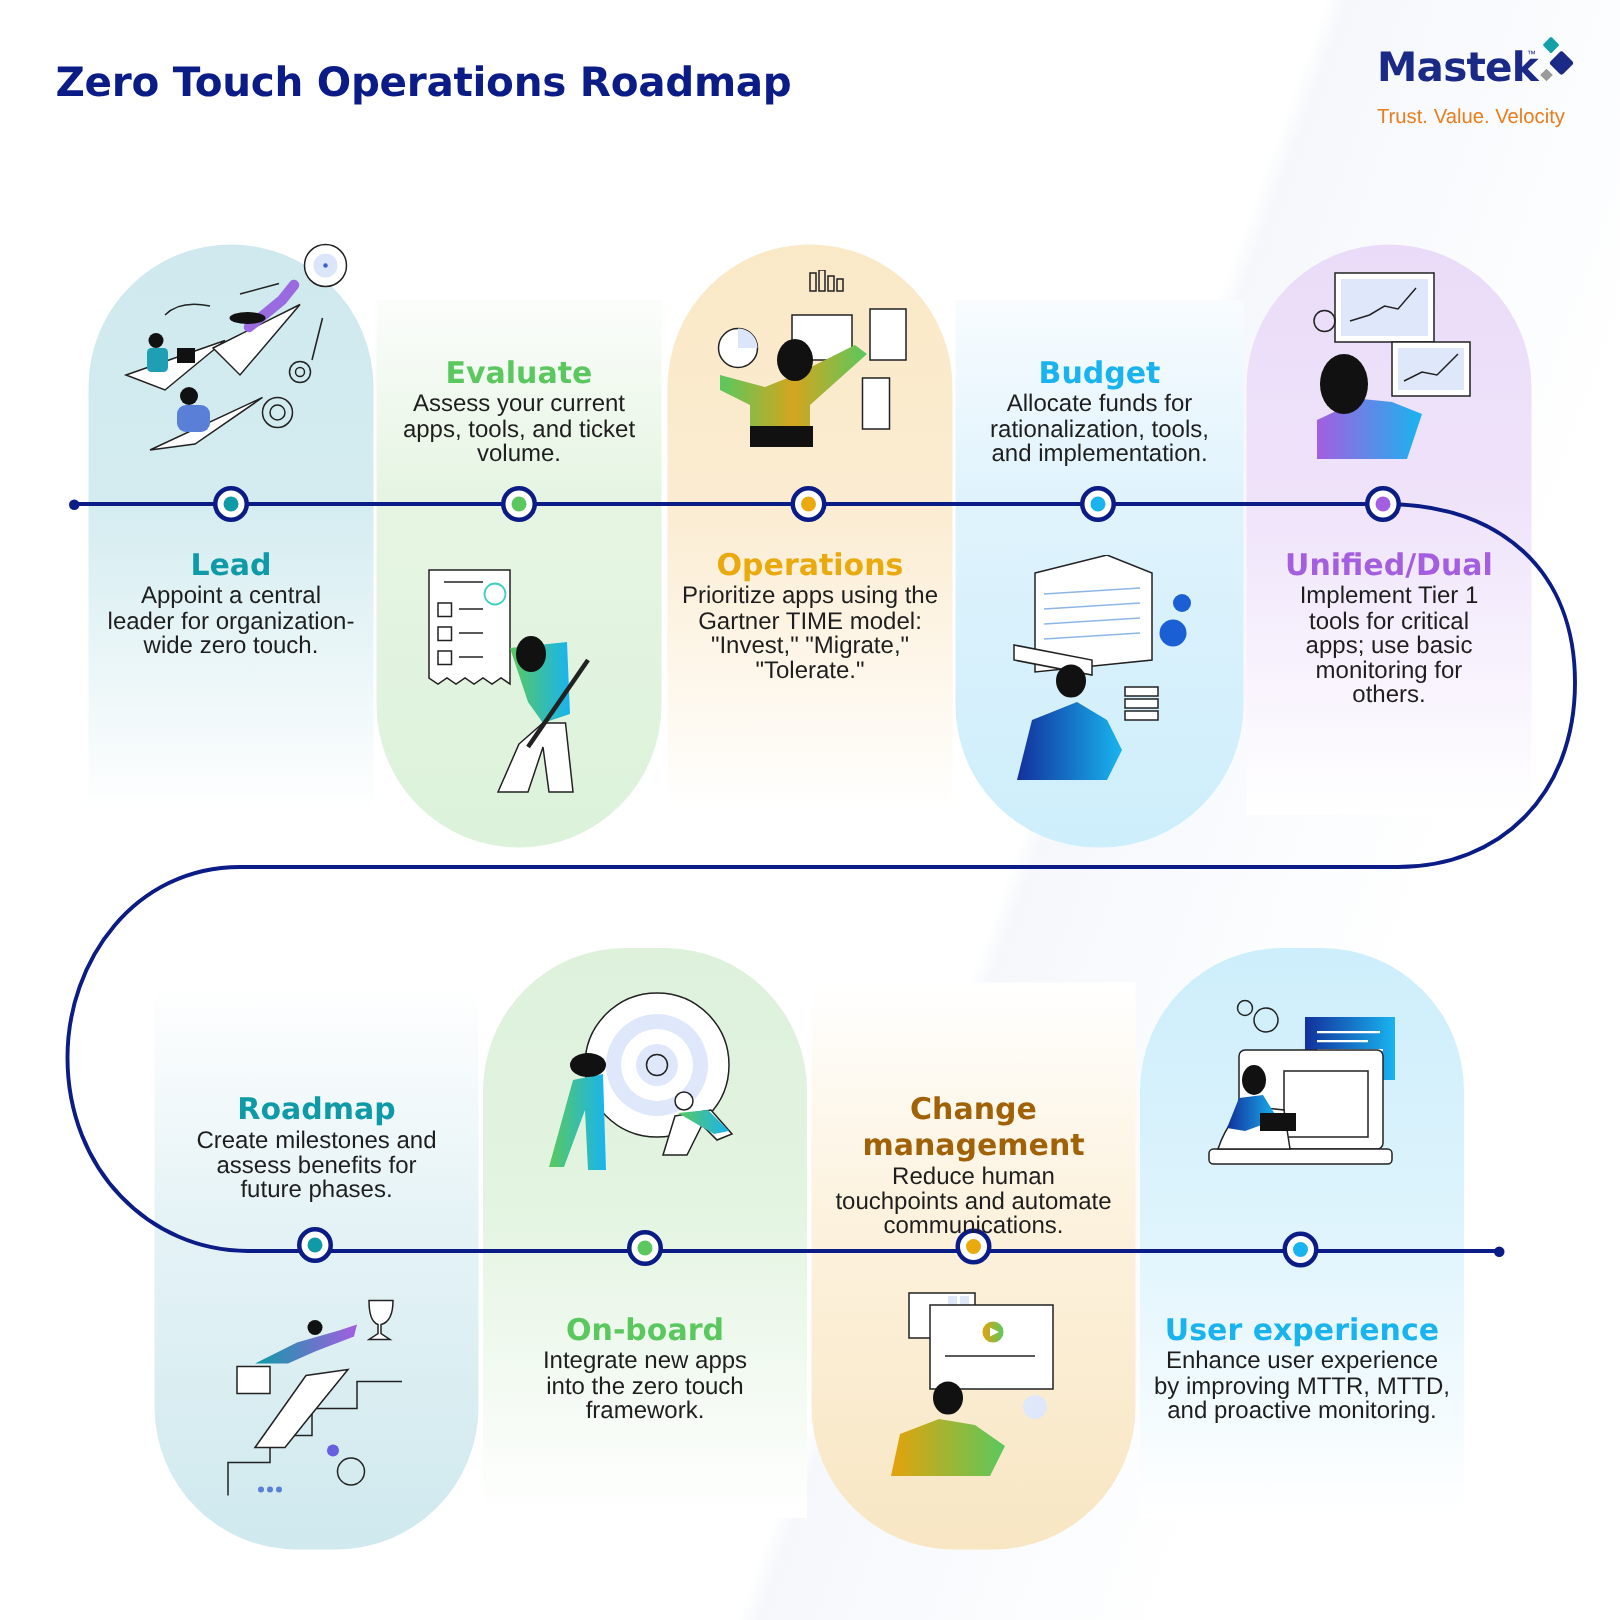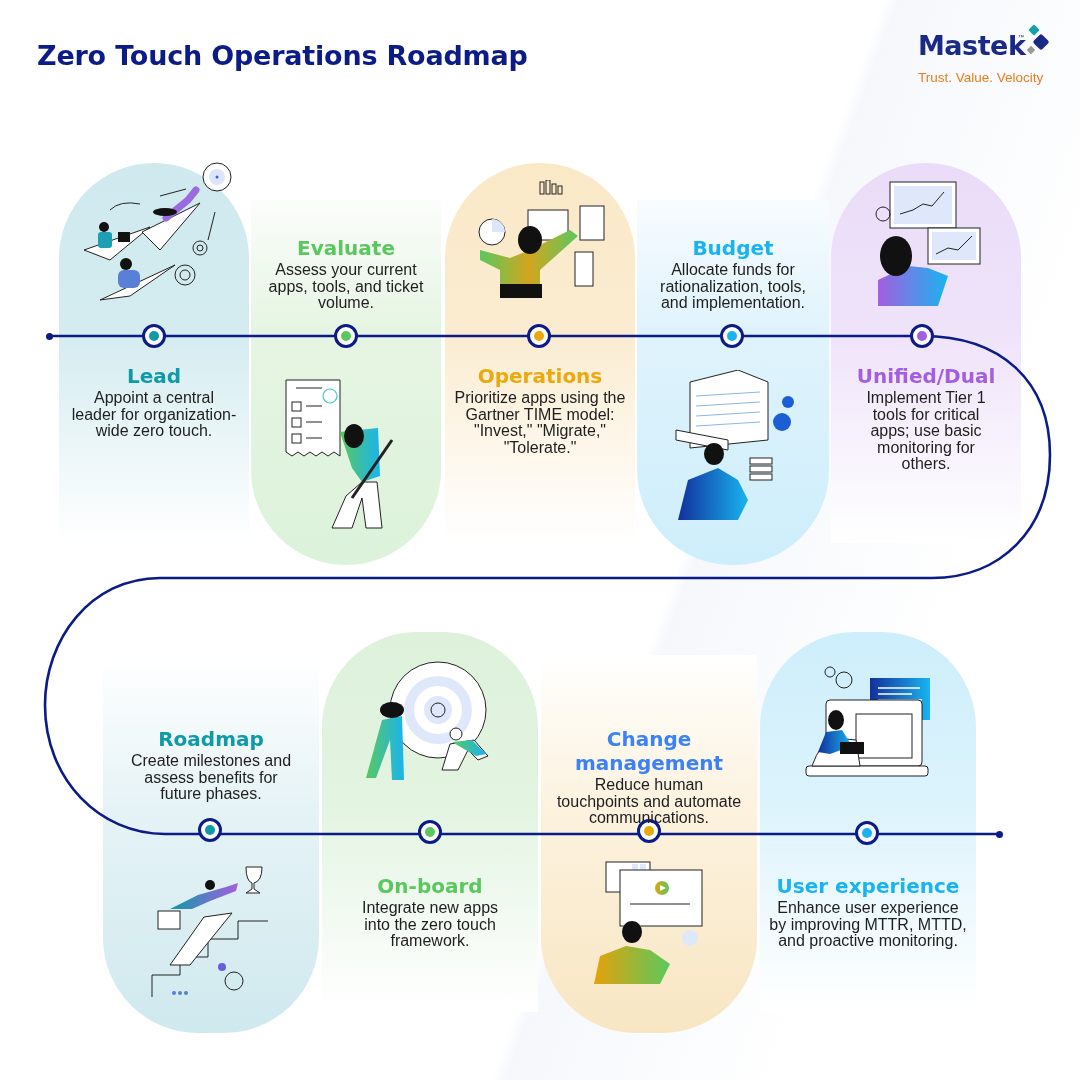--- a/index.html
+++ b/index.html
@@ -130,21 +130,21 @@
 
 <div class="step" style="left:106px; top:727px;">
   <div class="h" style="color:#0e9aa7">Roadmap</div>
   <div class="d" style="padding:0 24px;">Create milestones and assess benefits for future phases.</div>
 </div>
 <div class="step" style="left:325px; top:874px;">
   <div class="h" style="color:#5ac85e">On-board</div>
   <div class="d" style="padding:0 34px;">Integrate new apps into the zero touch framework.</div>
 </div>
 <div class="step" style="left:544px; top:727px;">
-  <div class="h" style="color:#3b82f6">Change management</div>
+  <div class="h" style="color:#a16207">Change management</div>
   <div class="d" style="padding:0 12px;">Reduce human touchpoints and automate communications.</div>
 </div>
 <div class="step" style="left:763px; top:874px;">
   <div class="h" style="color:#19b4ef">User experience</div>
   <div class="d" style="padding:0 4px;">Enhance user experience by improving MTTR, MTTD, and proactive monitoring.</div>
 </div>
 
 <svg class="illus" style="left:80px; top:160px;" width="160" height="145" viewBox="0 0 160 145">
   <circle cx="137" cy="17" r="14" fill="#fff" stroke="#222" stroke-width="1"></circle>
   <circle cx="137" cy="17" r="8" fill="#dbe6fb"></circle>

